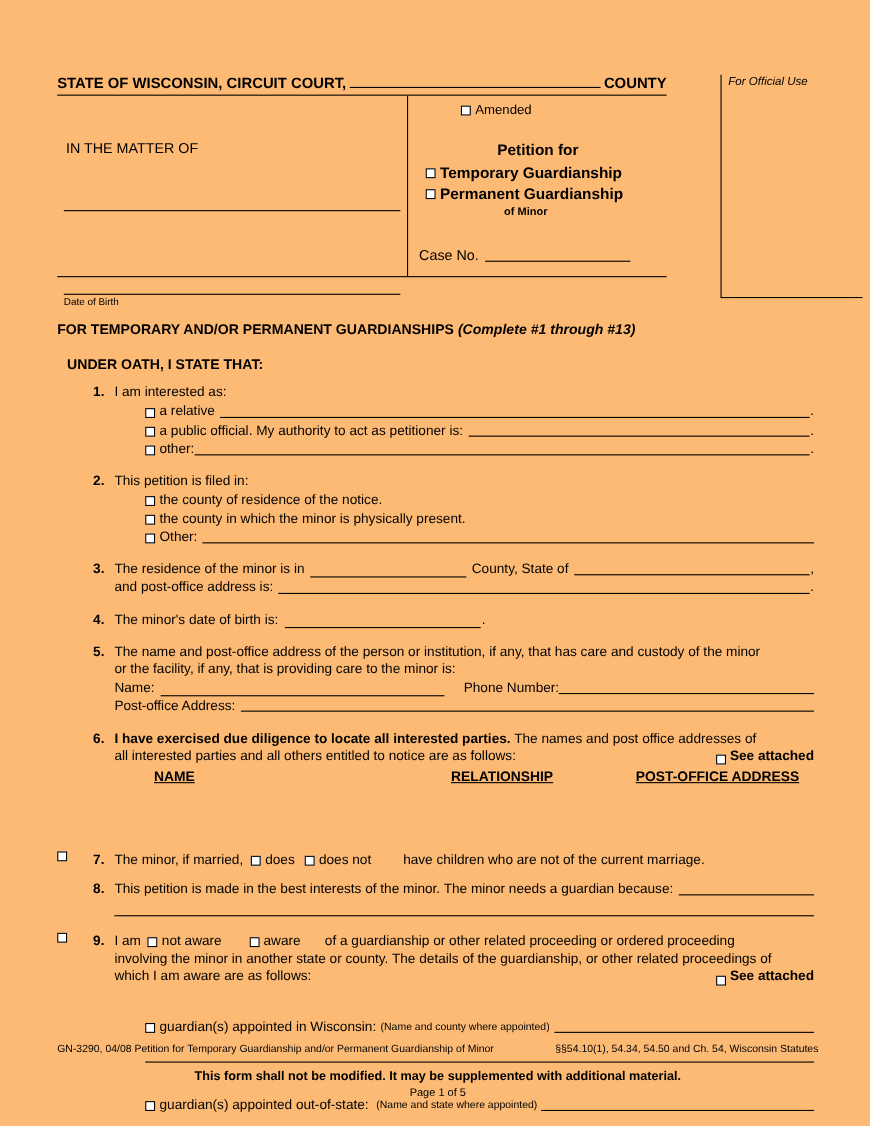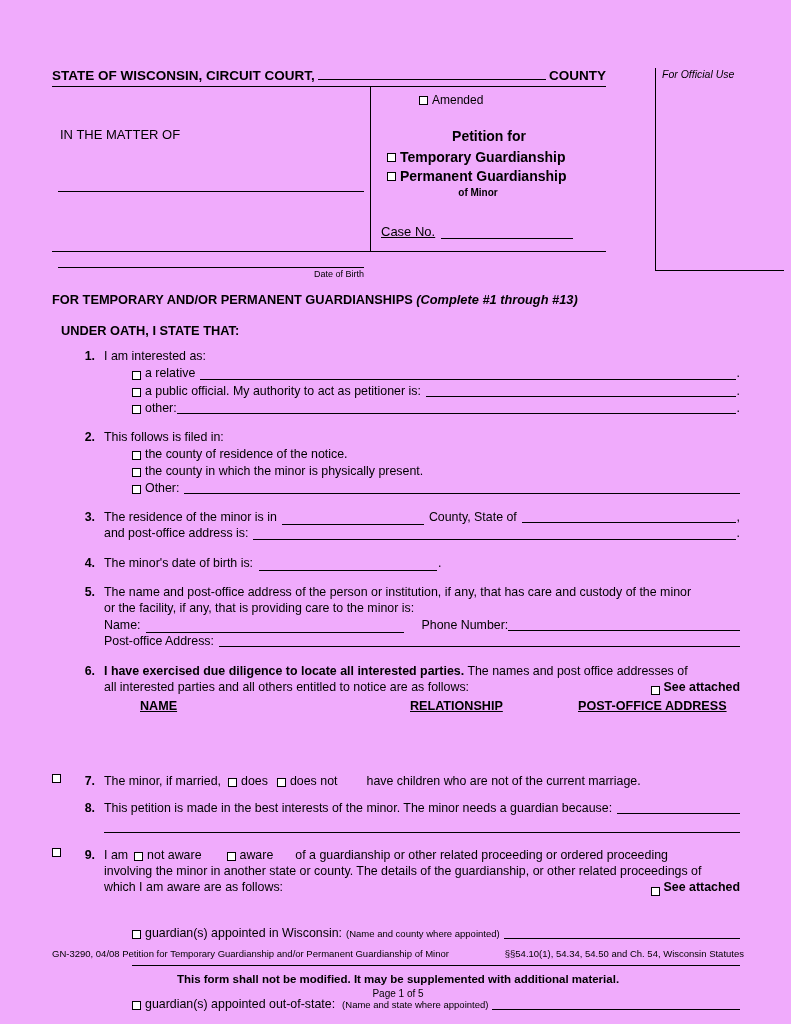--- a/index.html
+++ b/index.html
@@ -8,21 +8,21 @@
     background: #ffffff;
   }
   body {
     font-family: "Liberation Sans", sans-serif;
     color: #000000;
   }
   #page {
     position: relative;
     width: 791px;
     height: 1024px;
-    background: #f0abfc;
+    background: #fdba74;
     overflow: hidden;
     box-sizing: border-box;
   }
 
   
   .bold { font-weight: bold; }
   .ital { font-style: italic; }
   .u { text-decoration: underline; padding-left: 36px; }
 
   
@@ -97,21 +97,21 @@
   #dob-rule {
     position: absolute;
     left: 6px; top: 180px;
     width: 306px;
     border-bottom: 1px solid #000;
   }
   #dob-label {
     position: absolute;
     left: 6px; top: 182px;
     width: 306px;
-    text-align: right;
+    text-align: left;
     font-size: 9px;
   }
 
   #caption-right {
     position: absolute;
     left: 318px; top: 0;
     width: 236px;
     height: 164px;
     border-left: 1.4px solid #000;
   }
@@ -145,24 +145,23 @@
     left: 0; top: 100px;
     width: 214px;
     text-align: center;
     font-size: 10px;
     font-weight: bold;
   }
   #case-no {
     position: absolute;
     left: 10px; top: 137px;
     display: flex;
-    align-items: flex-end;
+    align-items: center;
     font-size: 13px;
     width: 218px;
-    text-decoration: underline;
   }
   #case-no .rule { width: 132px; margin-left: 6px; }
 
   #official-use {
     position: absolute;
     left: 610px; top: 0px;
     width: 122px;
     font-size: 10.5px;
     font-style: italic;
   }
@@ -374,21 +373,21 @@
           <span class="rule-flex"></span>
           <span class="tail">.</span>
         </div>
       </div>
     </div>
 
     <div class="item" style="margin-top:13px">
       <div class="item-pre"></div>
       <div class="item-num">2.</div>
       <div class="item-body">
-        <div>This follows is filed in:</div>
+        <div>This petition is filed in:</div>
 
         <div class="sub">
           <span class="cb"></span>
           <span class="sub-txt">the county of residence of the notice.</span>
         </div>
 
         <div class="sub">
           <span class="cb"></span>
           <span class="sub-txt">the county in which the minor is physically present.</span>
         </div>

